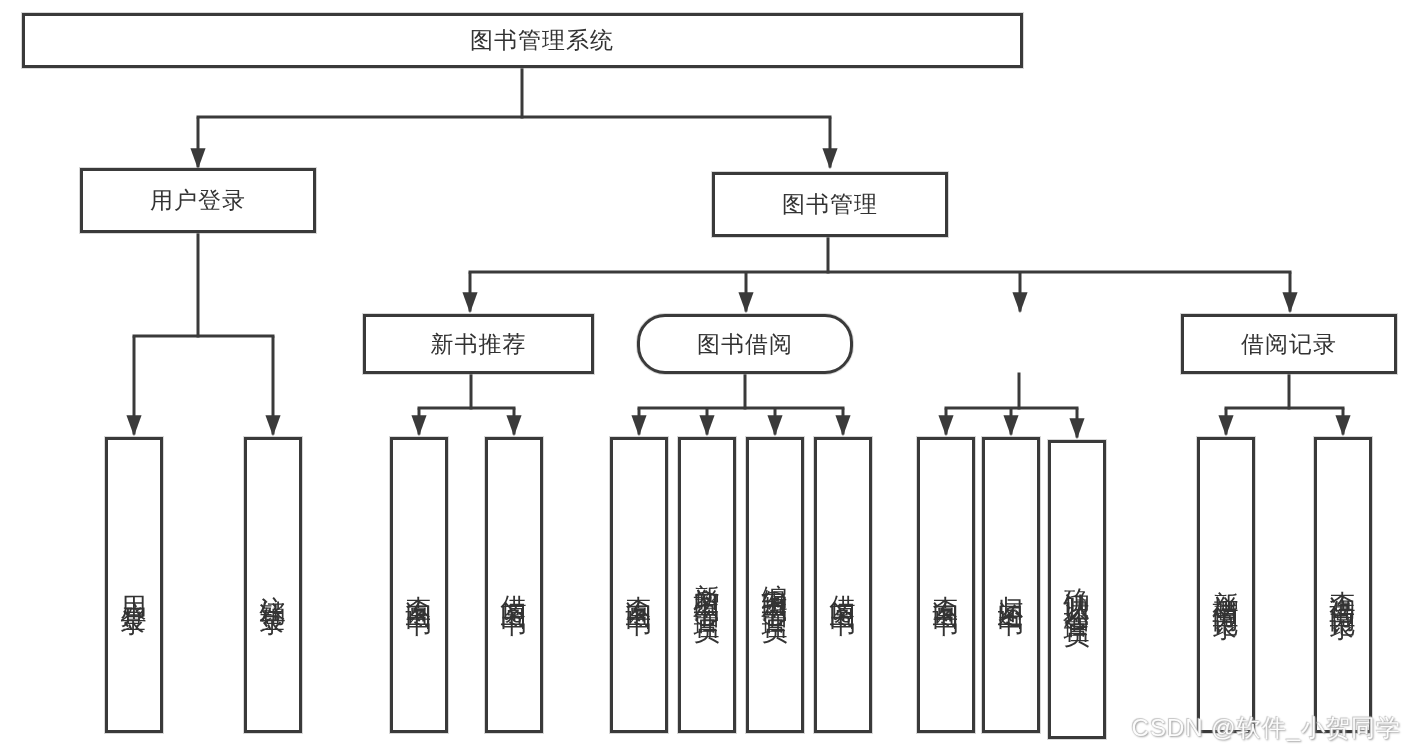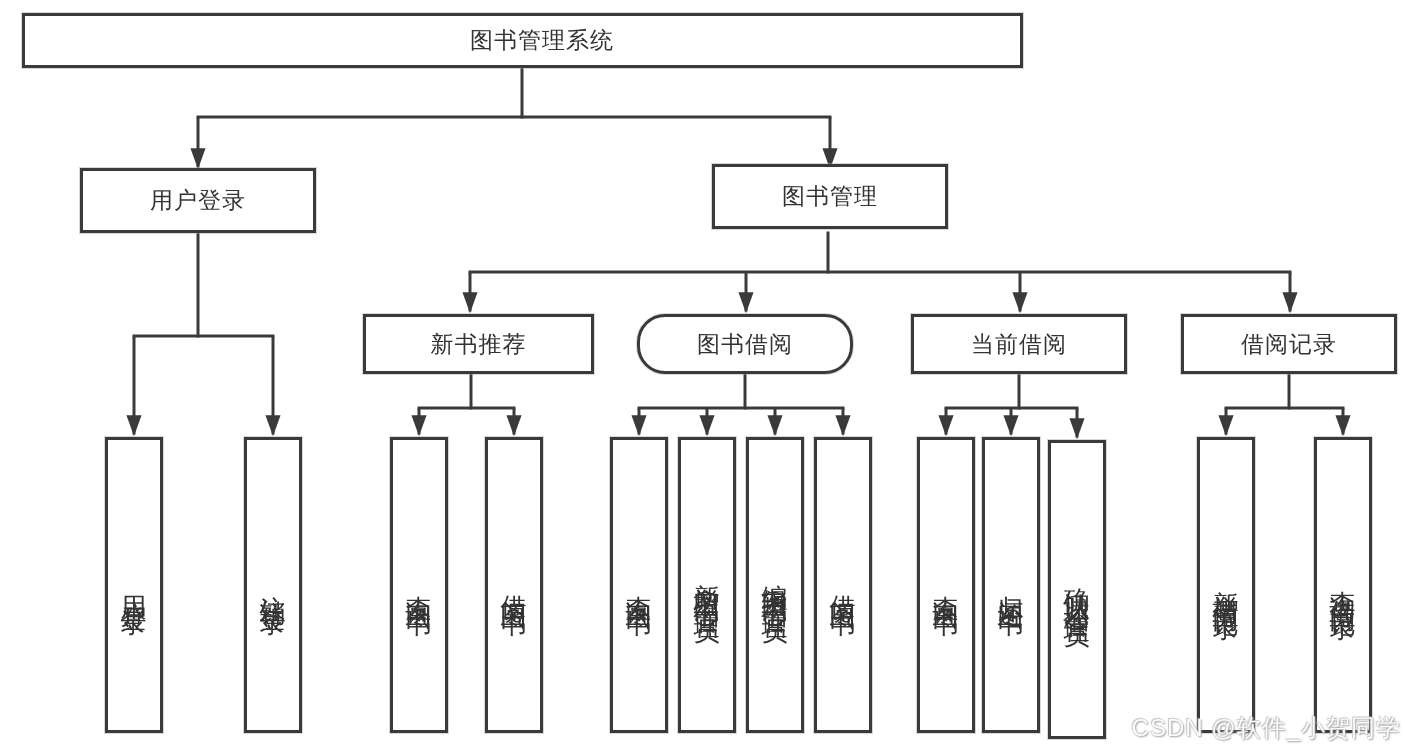--- a/index.html
+++ b/index.html
@@ -25,21 +25,21 @@
   .vlabel{
     writing-mode:vertical-rl;
     text-orientation:mixed;
     font-size:26px;line-height:1;letter-spacing:5px;
     color:#333333;
   }
   
   #n-root{left:22px;top:13px;width:1001px;height:55px;padding-left:39px;}
   
   #n-user-login{left:80px;top:168px;width:236px;height:65px;}
-  #n-book-mgmt{left:712px;top:164px;width:236px;height:65px;}
+  #n-book-mgmt{left:712px;top:172px;width:236px;height:65px;}
   
   #n-new-rec{left:363px;top:314px;width:231px;height:60px;}
   #n-borrow{left:637px;top:314px;width:216px;height:60px;border-radius:28px;}
   #n-current{left:911px;top:314px;width:216px;height:60px;}
   #n-record{left:1181px;top:314px;width:216px;height:60px;}
   
   .leaf{top:437px;width:58px;height:296px;}
   #l-ul-login{left:105px;}
   #l-ul-logout{left:244px;}
   #l-nr-query{left:390px;}
@@ -127,23 +127,20 @@
   <div id="n-book-mgmt" class="box">
     <span class="hlabel">图书管理</span>
   </div>
 
   <div id="n-new-rec" class="box">
     <span class="hlabel">新书推荐</span>
   </div>
   <div id="n-borrow" class="box">
     <span class="hlabel">图书借阅</span>
   </div>
-  <div id="n-current" class="box">
-    <span class="hlabel">当前借阅</span>
-  </div>
   <div id="n-record" class="box">
     <span class="hlabel">借阅记录</span>
   </div>
 
   <div id="l-ul-login" class="box leaf">
     <span class="vlabel">用户登录</span>
   </div>
   <div id="l-ul-logout" class="box leaf">
     <span class="vlabel">注销登录</span>
   </div>

